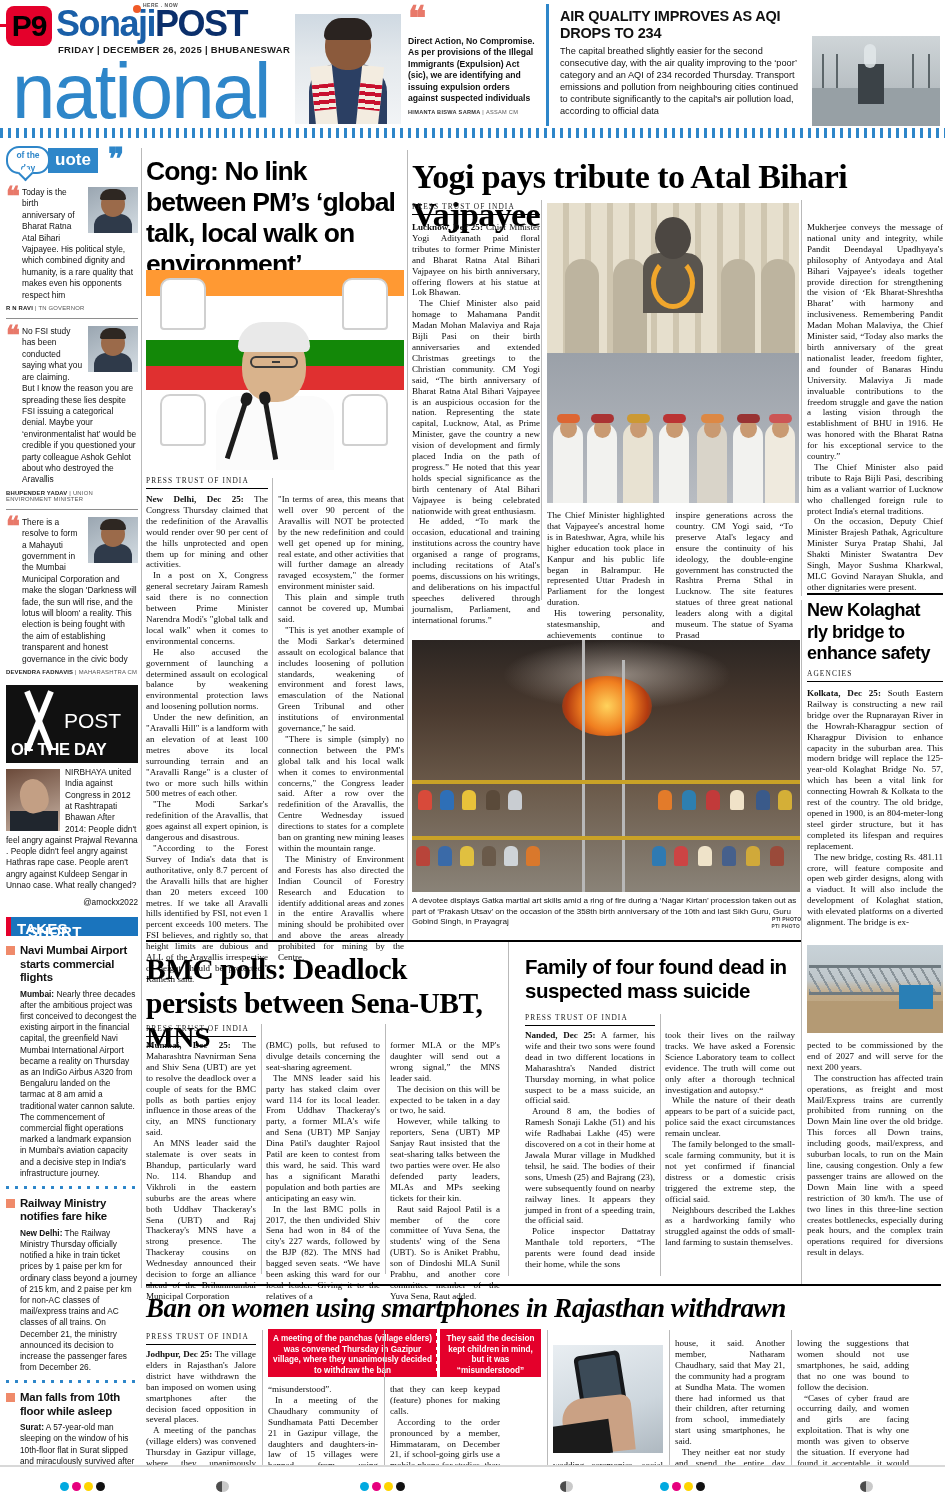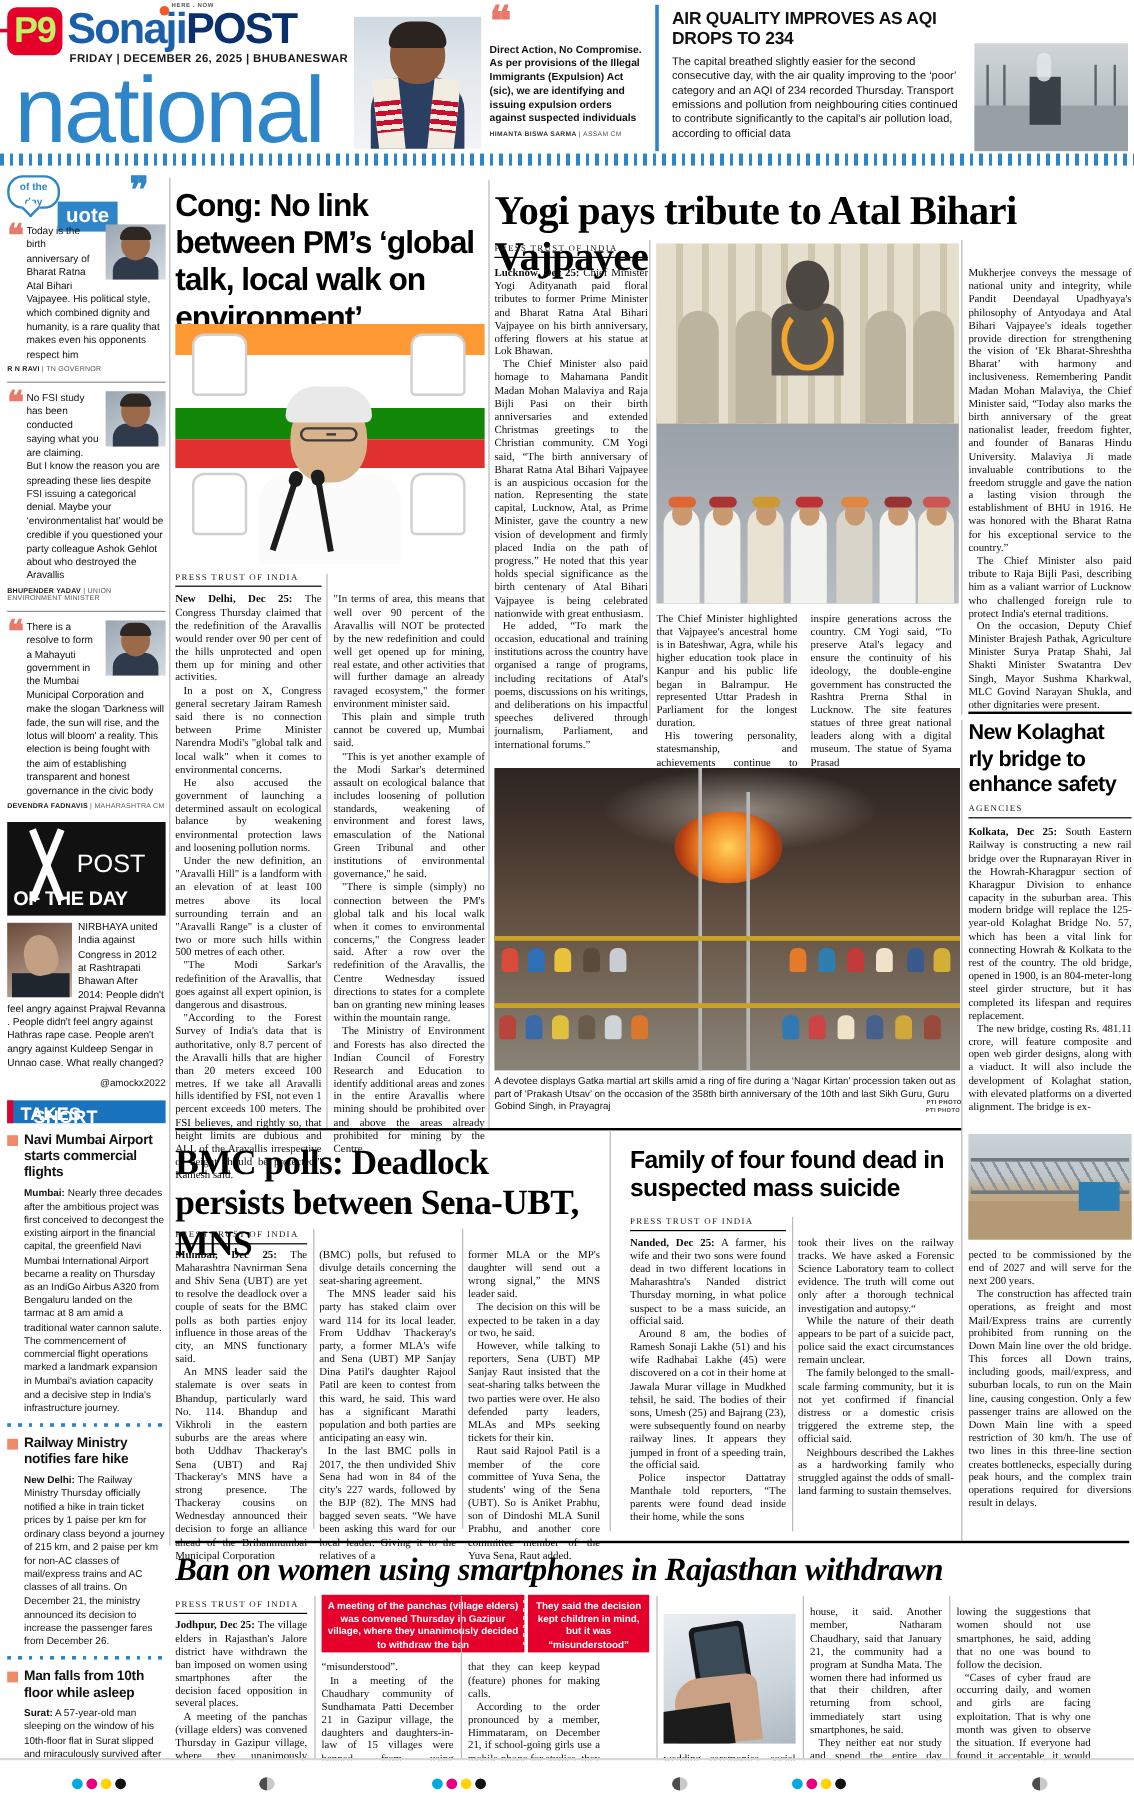--- a/index.html
+++ b/index.html
@@ -5,21 +5,21 @@
   * { margin:0; padding:0; box-sizing:border-box; }
   html,body { background:#ffffff; }
   body {
     width:945px; height:1497px; position:relative; overflow:hidden;
     font-family:"Liberation Serif", serif; color:#000;
   }
 
   
   #masthead { position:absolute; left:0; top:0; width:945px; height:138px; }
   #p9-badge { position:absolute; left:6px; top:6px; width:46px; height:40px;
-    background:#e4002b; border-radius:8px; color:#bef264; font-family:"Liberation Sans",sans-serif;
+    background:#e4002b; border-radius:8px; color:#000000; font-family:"Liberation Sans",sans-serif;
     font-weight:bold; font-size:30px; line-height:40px; text-align:center; letter-spacing:-1px; }
   #p9-dash { position:absolute; left:0px; top:24px; width:8px; height:3px; background:#e4002b; }
   #logo-orissa { position:absolute; left:56px; top:3px; font-family:"Liberation Sans",sans-serif;
     font-weight:bold; font-size:36px; letter-spacing:-1.5px; color:#1a5fa8; line-height:42px; }
   #logo-orissa .post { color:#0b2f6b; }
   #logo-dot { position:absolute; left:133px; top:5px; width:8px; height:8px; border-radius:50%; background:#f05a28; }
   #logo-kicker { position:absolute; left:143px; top:2px; font-family:"Liberation Sans",sans-serif;
     font-size:5px; font-weight:bold; color:#555; letter-spacing:0.5px; }
   #dateline { position:absolute; left:58px; top:44px; font-family:"Liberation Sans",sans-serif;
     font-size:9.5px; font-weight:bold; color:#1a1a1a; letter-spacing:0.3px; }
@@ -68,21 +68,21 @@
   
   #rail { position:absolute; left:6px; top:146px; width:132px; }
   #qotd-badge { position:relative; width:132px; height:34px; }
   #qotd-badge .bubble { position:absolute; left:0; top:0; width:44px; height:28px; border:2px solid #2e86c9;
     border-radius:13px; background:#fff; }
   #qotd-badge .bubble span { display:block; font-family:"Liberation Sans",sans-serif; font-size:8.5px;
     font-weight:bold; color:#2e86c9; text-align:center; line-height:11px; padding-top:2px; }
   #qotd-badge .bubble:after { content:""; position:absolute; left:12px; bottom:-7px; width:9px; height:9px;
     background:#fff; border-left:2px solid #2e86c9; border-bottom:2px solid #2e86c9; transform:rotate(-45deg); }
   #qotd-badge .uote { position:absolute; left:42px; top:2px; background:#2e86c9; color:#fff;
-    font-family:"Liberation Sans",sans-serif; font-weight:bold; font-size:17px; padding:2px 7px 3px 7px; line-height:20px;margin-top:20px; }
+    font-family:"Liberation Sans",sans-serif; font-weight:bold; font-size:17px; padding:2px 7px 3px 7px; line-height:20px; }
   #qotd-badge .marks { position:absolute; left:102px; top:0px; font-family:"Liberation Serif",serif;
     font-size:30px; color:#2e86c9; font-weight:bold; line-height:26px; }
 
   .quote-item { position:relative; padding-top:7px; }
   .quote-item .qm { position:absolute; left:0; top:8px; font-family:"Liberation Serif",serif;
     font-size:26px; color:#e8796a; font-weight:bold; line-height:18px; }
   .quote-item .qbody { font-family:"Liberation Sans",sans-serif; font-size:8.4px; line-height:11.4px; color:#111; }
   .quote-item .thumb { float:right; width:50px; height:46px; margin:0 0 2px 5px;
     background:linear-gradient(150deg,#9aa6b1,#d5dde3); position:relative; overflow:hidden; }
   .quote-item .thumb .h { position:absolute; left:13px; top:4px; width:24px; height:26px; border-radius:50%; background:#9b6a4a; }
@@ -621,21 +621,21 @@
   <div class="ph">
       <div class="scr"></div>
     </div>
   <div class="hand2"></div>
     <div class="sleeve"></div>
 </div>
 <div class="colwrap bodytext" style="left:553px;top:1460px;width:110px;">
   <p>wedding ceremonies, social functions, or to a neighbour's</p>
 </div>
 <div class="colwrap bodytext" style="left:675px;top:1338px;width:110px;">
-  <p>house, it said. Another member, Natharam Chaudhary, said that January 21, the community had a program at Sundha Mata. The women there had informed us that their children, after returning from school, immediately start using smartphones, he said.</p>
+  <p>house, it said. Another member, Natharam Chaudhary, said that May 21, the community had a program at Sundha Mata. The women there had informed us that their children, after returning from school, immediately start using smartphones, he said.</p>
     <p>They neither eat nor study and spend the entire day watching videos, which has adverse effects on their brain and eyesight, Choudhary said.</p>
 </div>
 <div class="colwrap bodytext" style="left:797px;top:1338px;width:112px;">
   <p>lowing the suggestions that women should not use smartphones, he said, adding that no one was bound to follow the decision.</p>
     <p>“Cases of cyber fraud are occurring daily, and women and girls are facing exploitation. That is why one month was given to observe the situation. If everyone had found it acceptable, it would have been implemented from January 26, but people misunderstood the decision,” he said.</p>
 </div>
 <div class="vrule" style="left:262px; top:1330px; height:148px;"></div>
 <div class="vrule" style="left:384px; top:1330px; height:148px;"></div>
 <div class="vrule" style="left:547px; top:1330px; height:148px;"></div>
 <div class="vrule" style="left:669px; top:1330px; height:148px;"></div>

